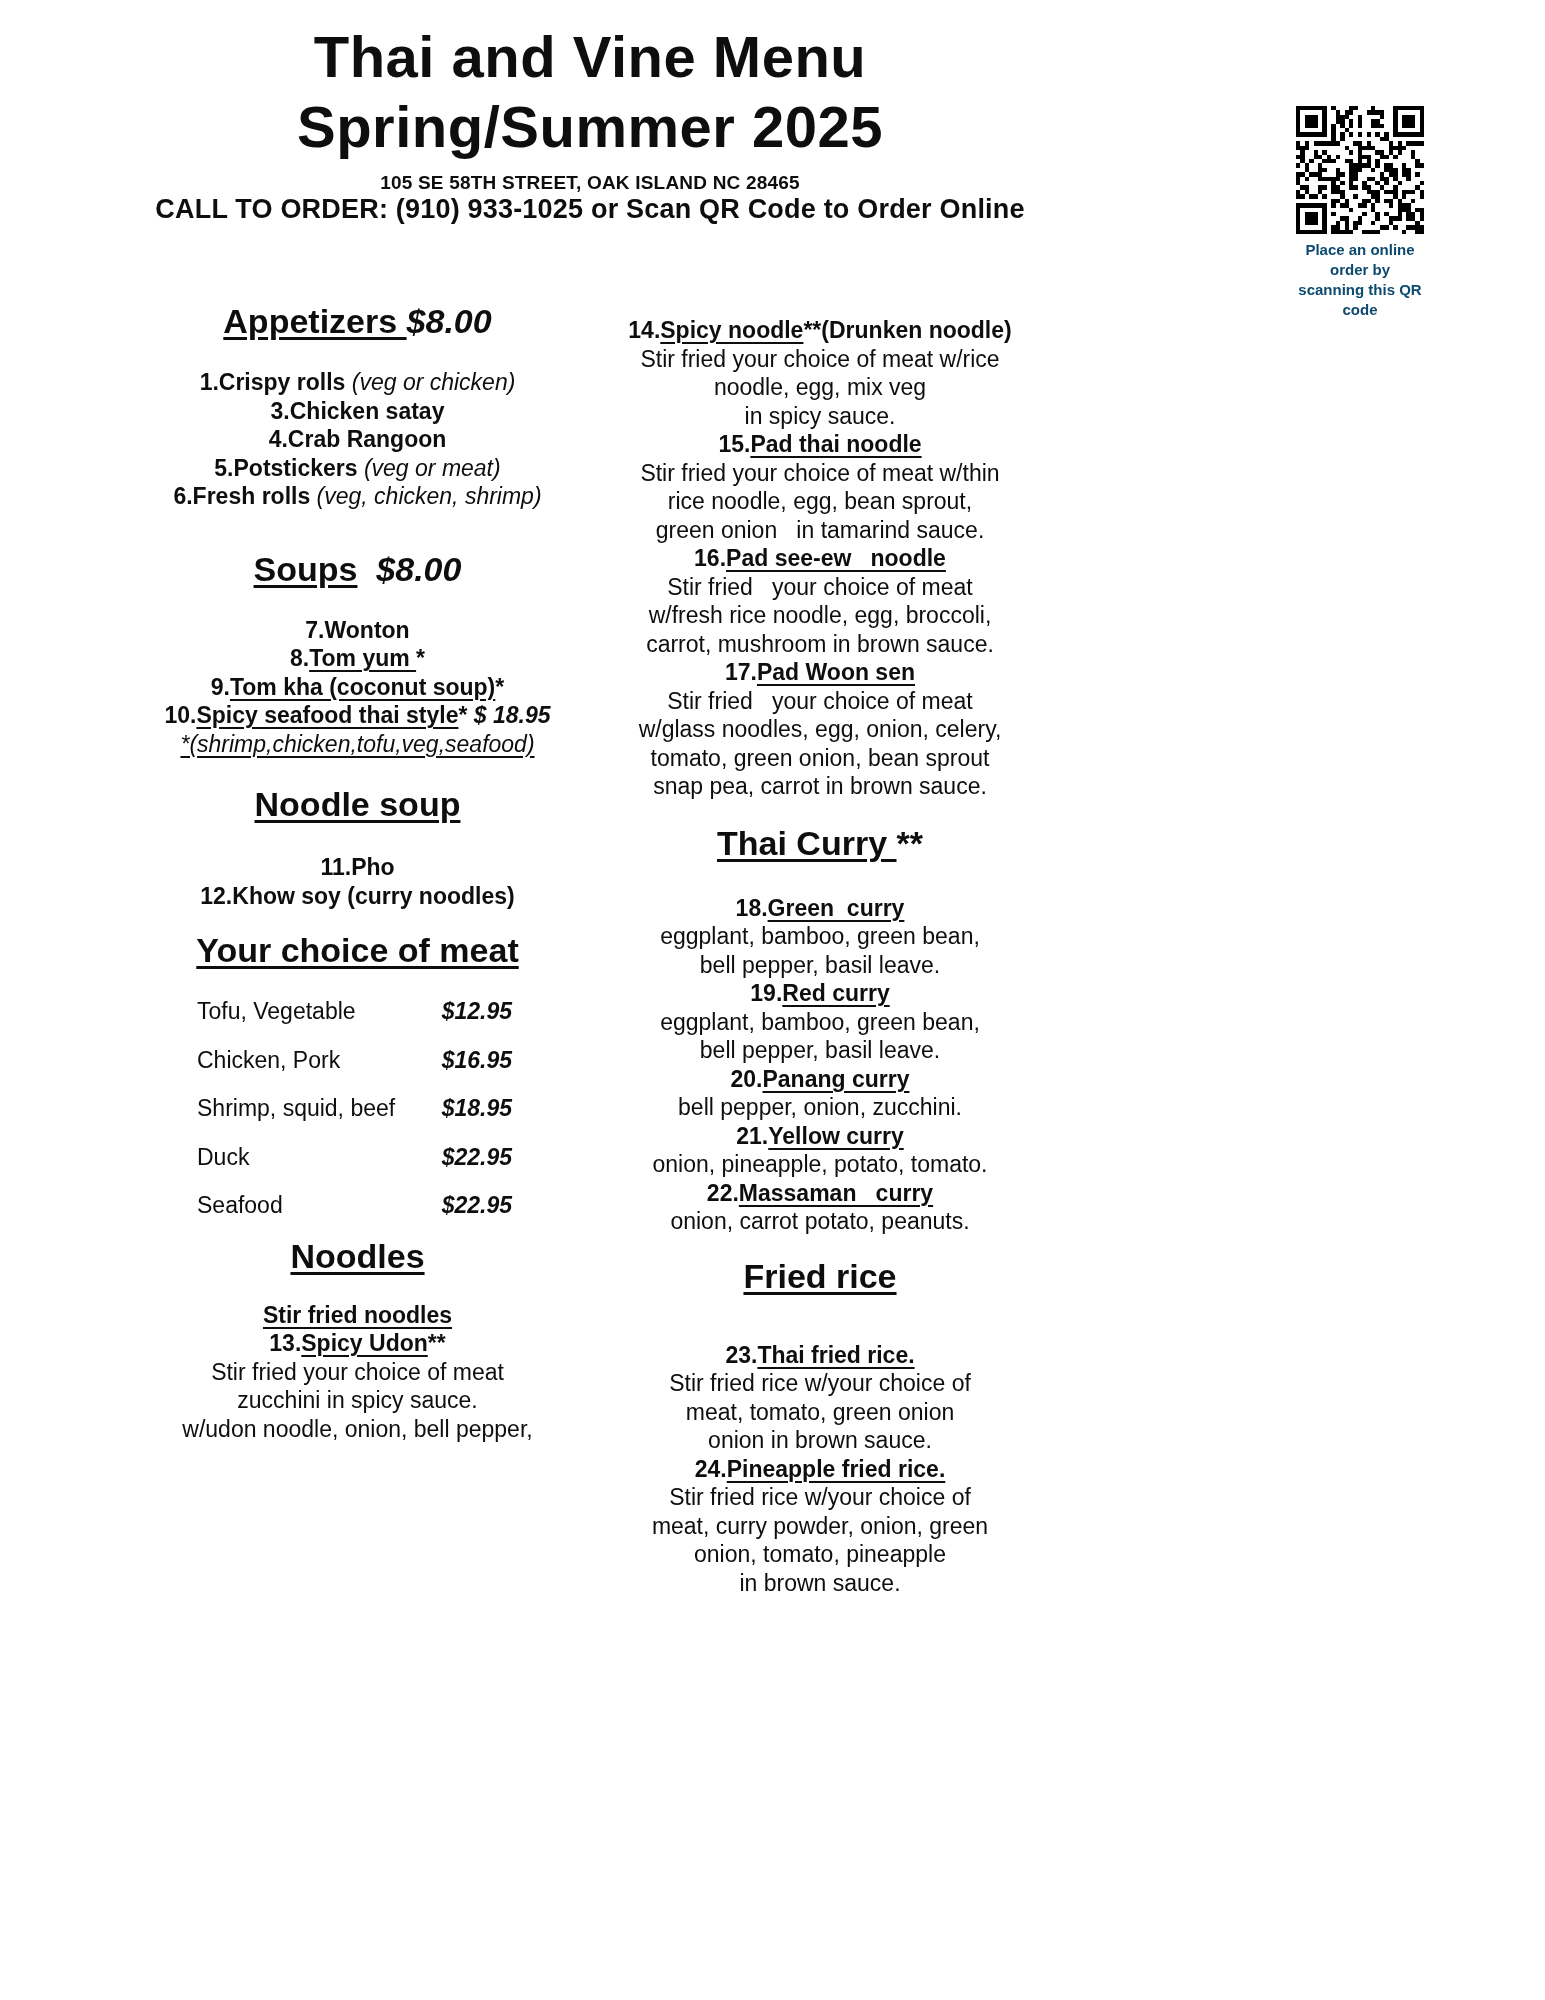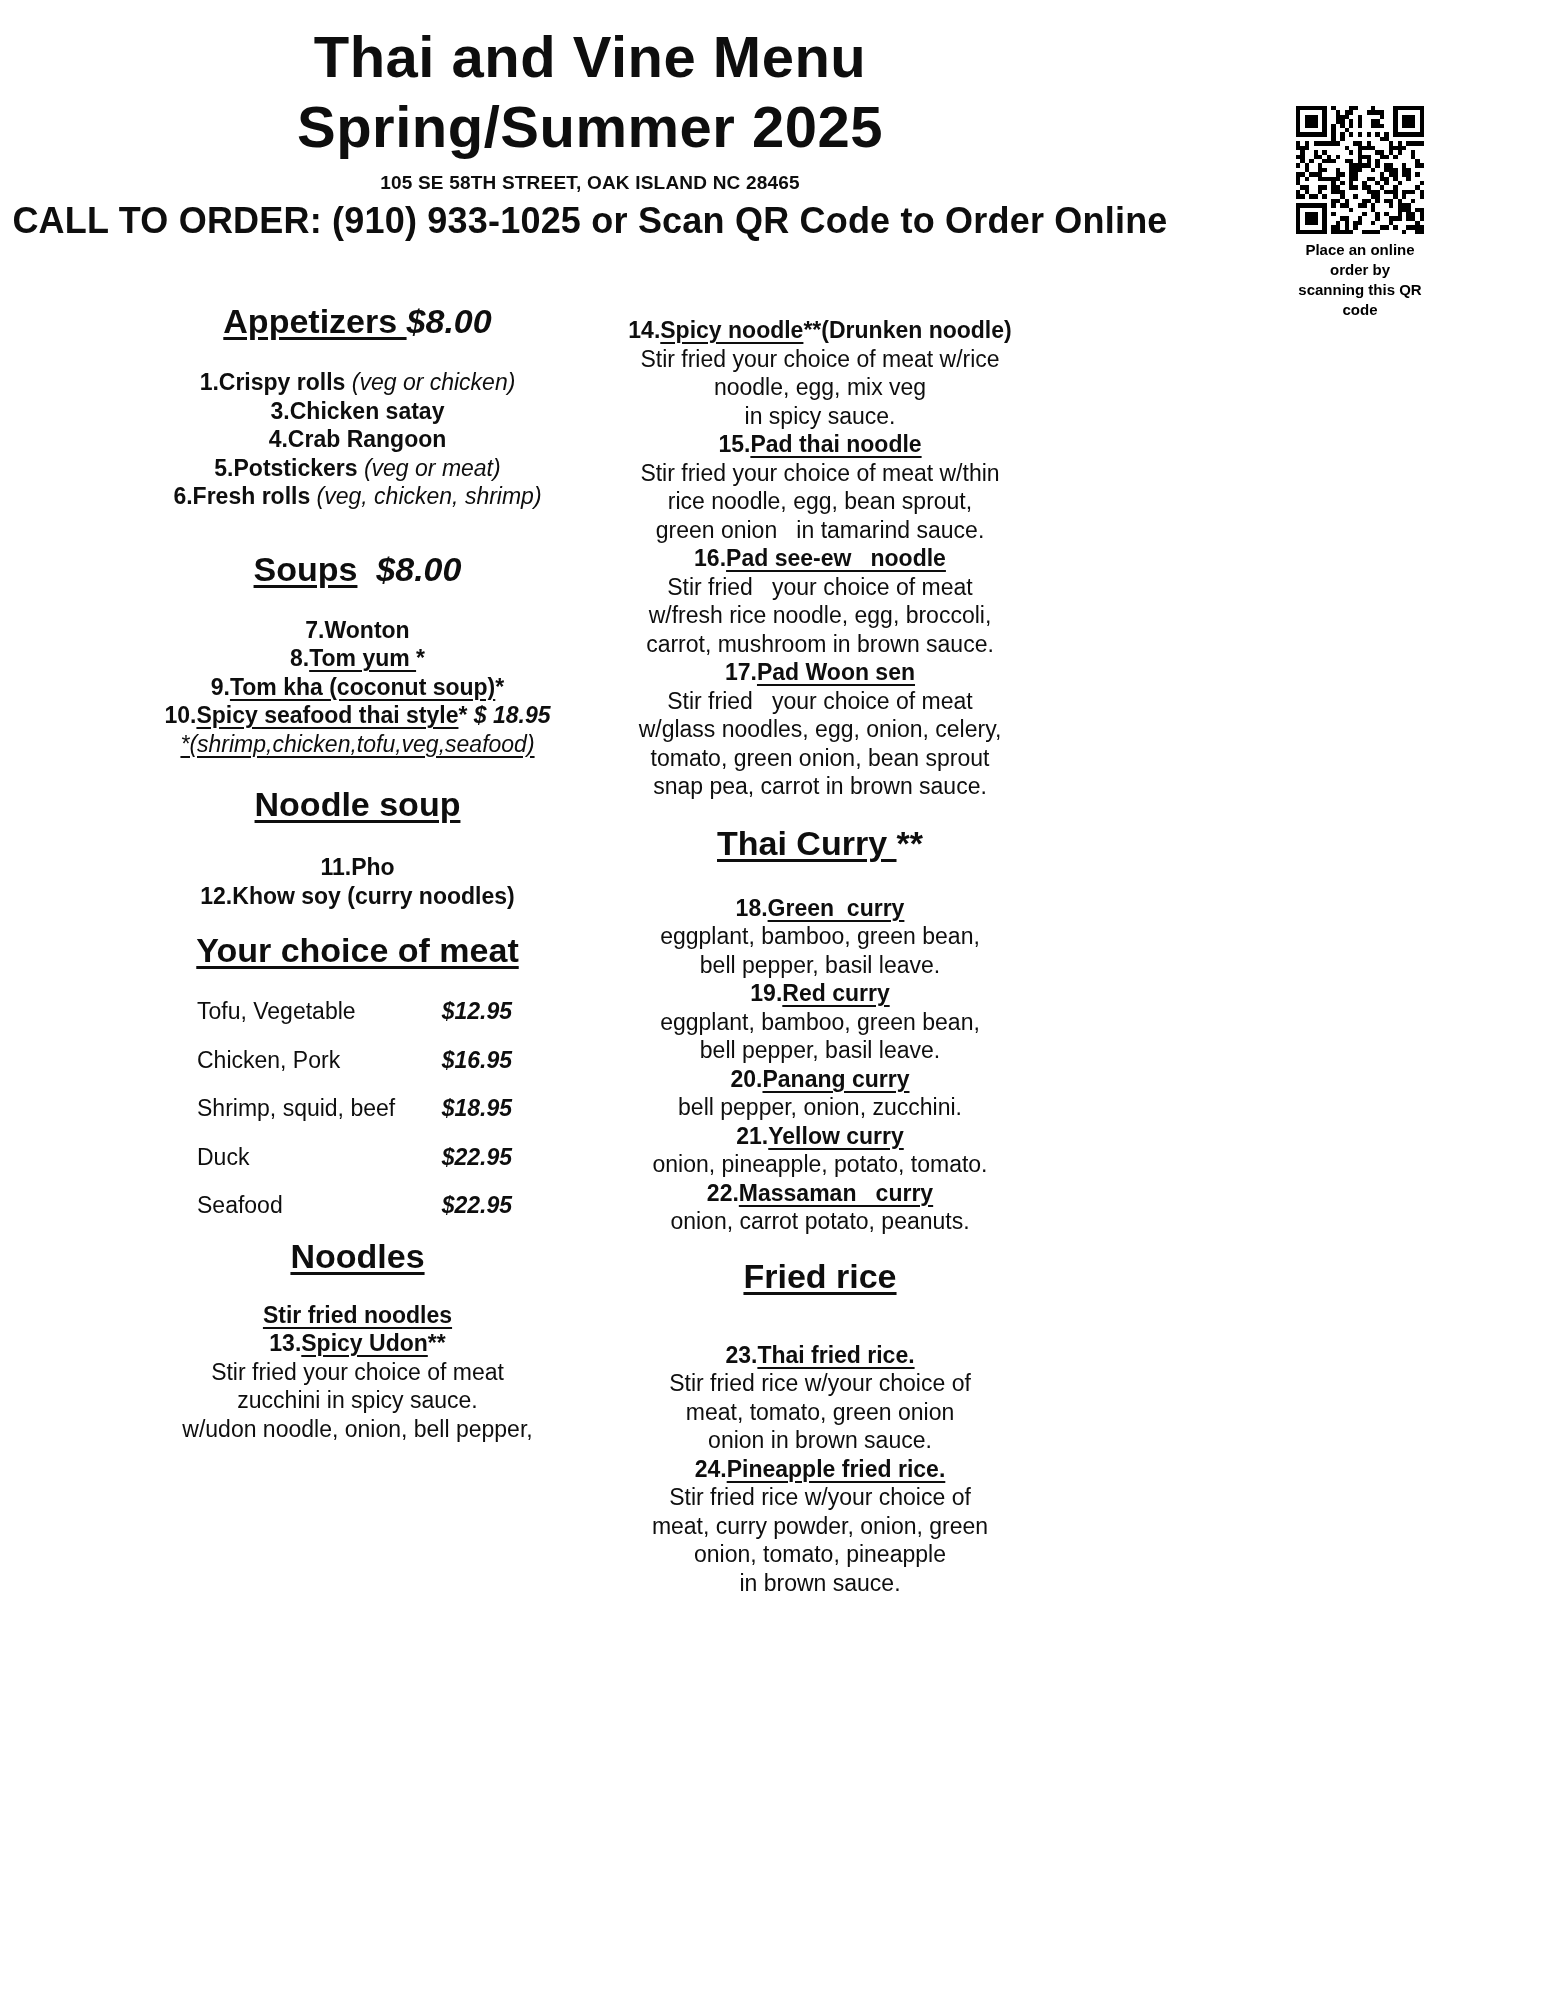--- a/index.html
+++ b/index.html
@@ -8,21 +8,21 @@
     width:1545px;height:2000px;
     background:#ffffff;
     font-family:"Liberation Sans", sans-serif;
     color:#0e0e0e;
     overflow:hidden;
   }
   
   header{position:absolute;top:22px;left:0;width:1180px;text-align:center;}
   .title{font-size:58px;font-weight:bold;line-height:70px;margin:0;letter-spacing:0.5px;}
   .addr{font-size:19px;font-weight:bold;margin-top:10px;letter-spacing:0.2px;}
-  .order{font-size:36px;font-weight:bold;margin-top:6px;letter-spacing:0.2px;}
+  .order{font-size:27px;font-weight:bold;margin-top:0;letter-spacing:0.2px;}
   
   .qr-block{position:absolute;left:1285px;top:106px;width:150px;text-align:center;}
   .qr{width:128px;height:128px;margin:0 auto;}
   .qr svg{display:block;width:128px;height:128px;}
   .qr-caption{font-size:15px;font-weight:bold;line-height:20px;margin-top:6px;}
   
   .col{position:absolute;text-align:center;font-size:23px;line-height:28.5px;}
   .col-left{left:75px;top:305px;width:565px;}
   .col-right{left:553px;top:316px;width:534px;}
   .line{white-space:pre-wrap;}
@@ -446,21 +446,21 @@
           <rect x="12" y="28" width="1" height="1" fill="#000"></rect>
           <rect x="15" y="28" width="1" height="1" fill="#000"></rect>
           <rect x="16" y="28" width="1" height="1" fill="#000"></rect>
           <rect x="17" y="28" width="1" height="1" fill="#000"></rect>
           <rect x="18" y="28" width="1" height="1" fill="#000"></rect>
           <rect x="24" y="28" width="1" height="1" fill="#000"></rect>
           <rect x="27" y="28" width="1" height="1" fill="#000"></rect>
           <rect x="28" y="28" width="1" height="1" fill="#000"></rect>
         </svg>
     </div>
-    <div class="qr-caption" id="qr-caption" style="color: #000000;">
+    <div class="qr-caption" id="qr-caption" style="color: #0c4a6e;">
       <div>Place an online order by</div>
       <div>scanning this QR code</div>
     </div>
   </div>
 
   <main>
     <div class="col col-left">
         <div class="section sec-appetizers">
           <div class="line heading"><span class="b u">Appetizers </span><span class="b i ">$8.00</span></div>
           <div class="line"><span class="b ">1.</span><span class="b ">Crispy rolls </span><span class="i ">(veg or chicken)</span></div>

